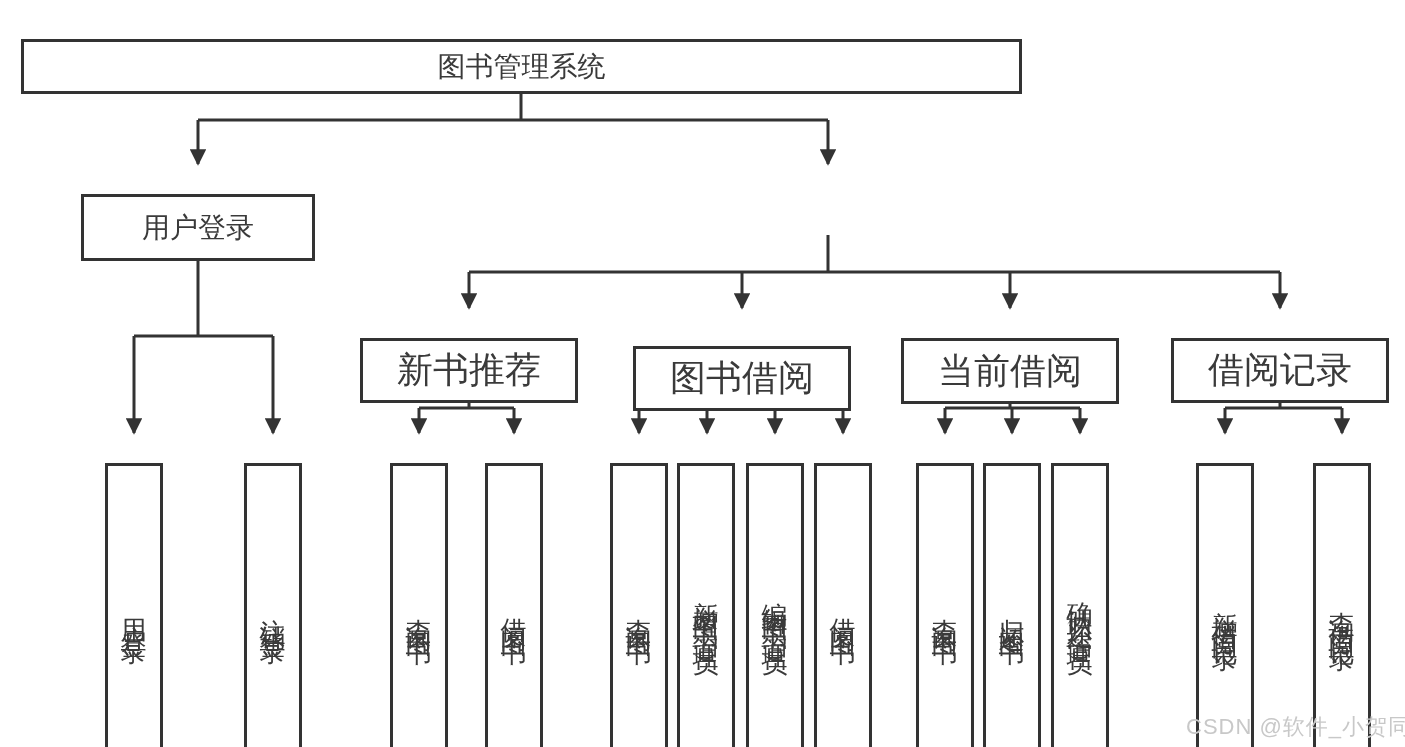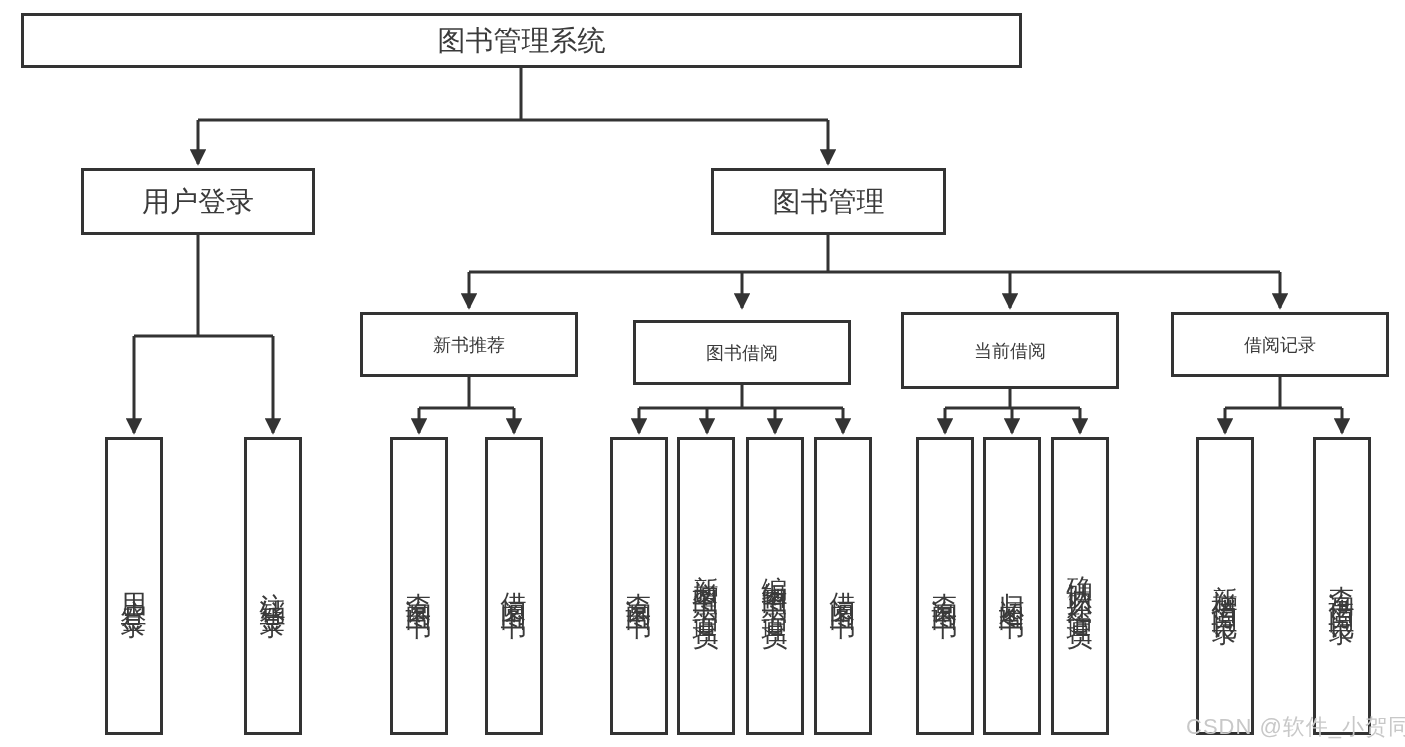--- a/index.html
+++ b/index.html
@@ -20,24 +20,25 @@
   }
   .node {
     position: absolute;
     box-sizing: border-box;
     background: #ffffff;
     border: 3px solid #333333;
     display: flex;
     align-items: center;
     justify-content: center;
     z-index: 2;
+    margin-top: 26px;
   }
   .node-root   { font-size: 28px; }
   .node-l2     { font-size: 28px; }
-  .node-l3     { font-size: 18px; }
+  .node-l3     { font-size: 36px; }
   .leaf        { font-size: 26px; }
   .leaf .vtext {
     writing-mode: vertical-rl;
     text-orientation: mixed;
     letter-spacing: 7px;
     line-height: 1;
     white-space: nowrap;
   }
   .watermark {
     position: absolute;
@@ -94,25 +95,24 @@
 
       <path d="M1280,377 V408 M1225,408 H1342"></path>
       <path d="M1225,408 V433" marker-end="url(#arrow)"></path>
       <path d="M1342,408 V433" marker-end="url(#arrow)"></path>
     </g>
   </svg>
 
   <div class="node node-root" style="left:21px; top:13px; width:1001px; height:55px;">图书管理系统</div>
 
   <div class="node node-l2" style="left:81px; top:168px; width:234px; height:67px;">用户登录</div>
-  <div class="node node-l2" style="left:711px; top:168px; width:235px; height:67px;">图书管理</div>
 
   <div class="node node-l3" style="left:360px; top:312px; width:218px; height:65px;">新书推荐</div>
   <div class="node node-l3" style="left:633px; top:320px; width:218px; height:65px;">图书借阅</div>
-  <div class="node node-l3" style="left:901px; top:312px; width:218px; height:77px;">当前借阅</div>
+  <div class="node node-l3" style="left:901px; top:312px; width:218px; height:66px;">当前借阅</div>
   <div class="node node-l3" style="left:1171px; top:312px; width:218px; height:65px;text-align:center;">借阅记录</div>
 
   <div class="node leaf" style="left:105px; top:437px; width:58px; height:298px;">
     <span class="vtext">用户登录</span>
   </div>
   <div class="node leaf" style="left:244px; top:437px; width:58px; height:298px;">
     <span class="vtext">注销登录</span>
   </div>
 
   <div class="node leaf" style="left:390px; top:437px; width:58px; height:298px;">

